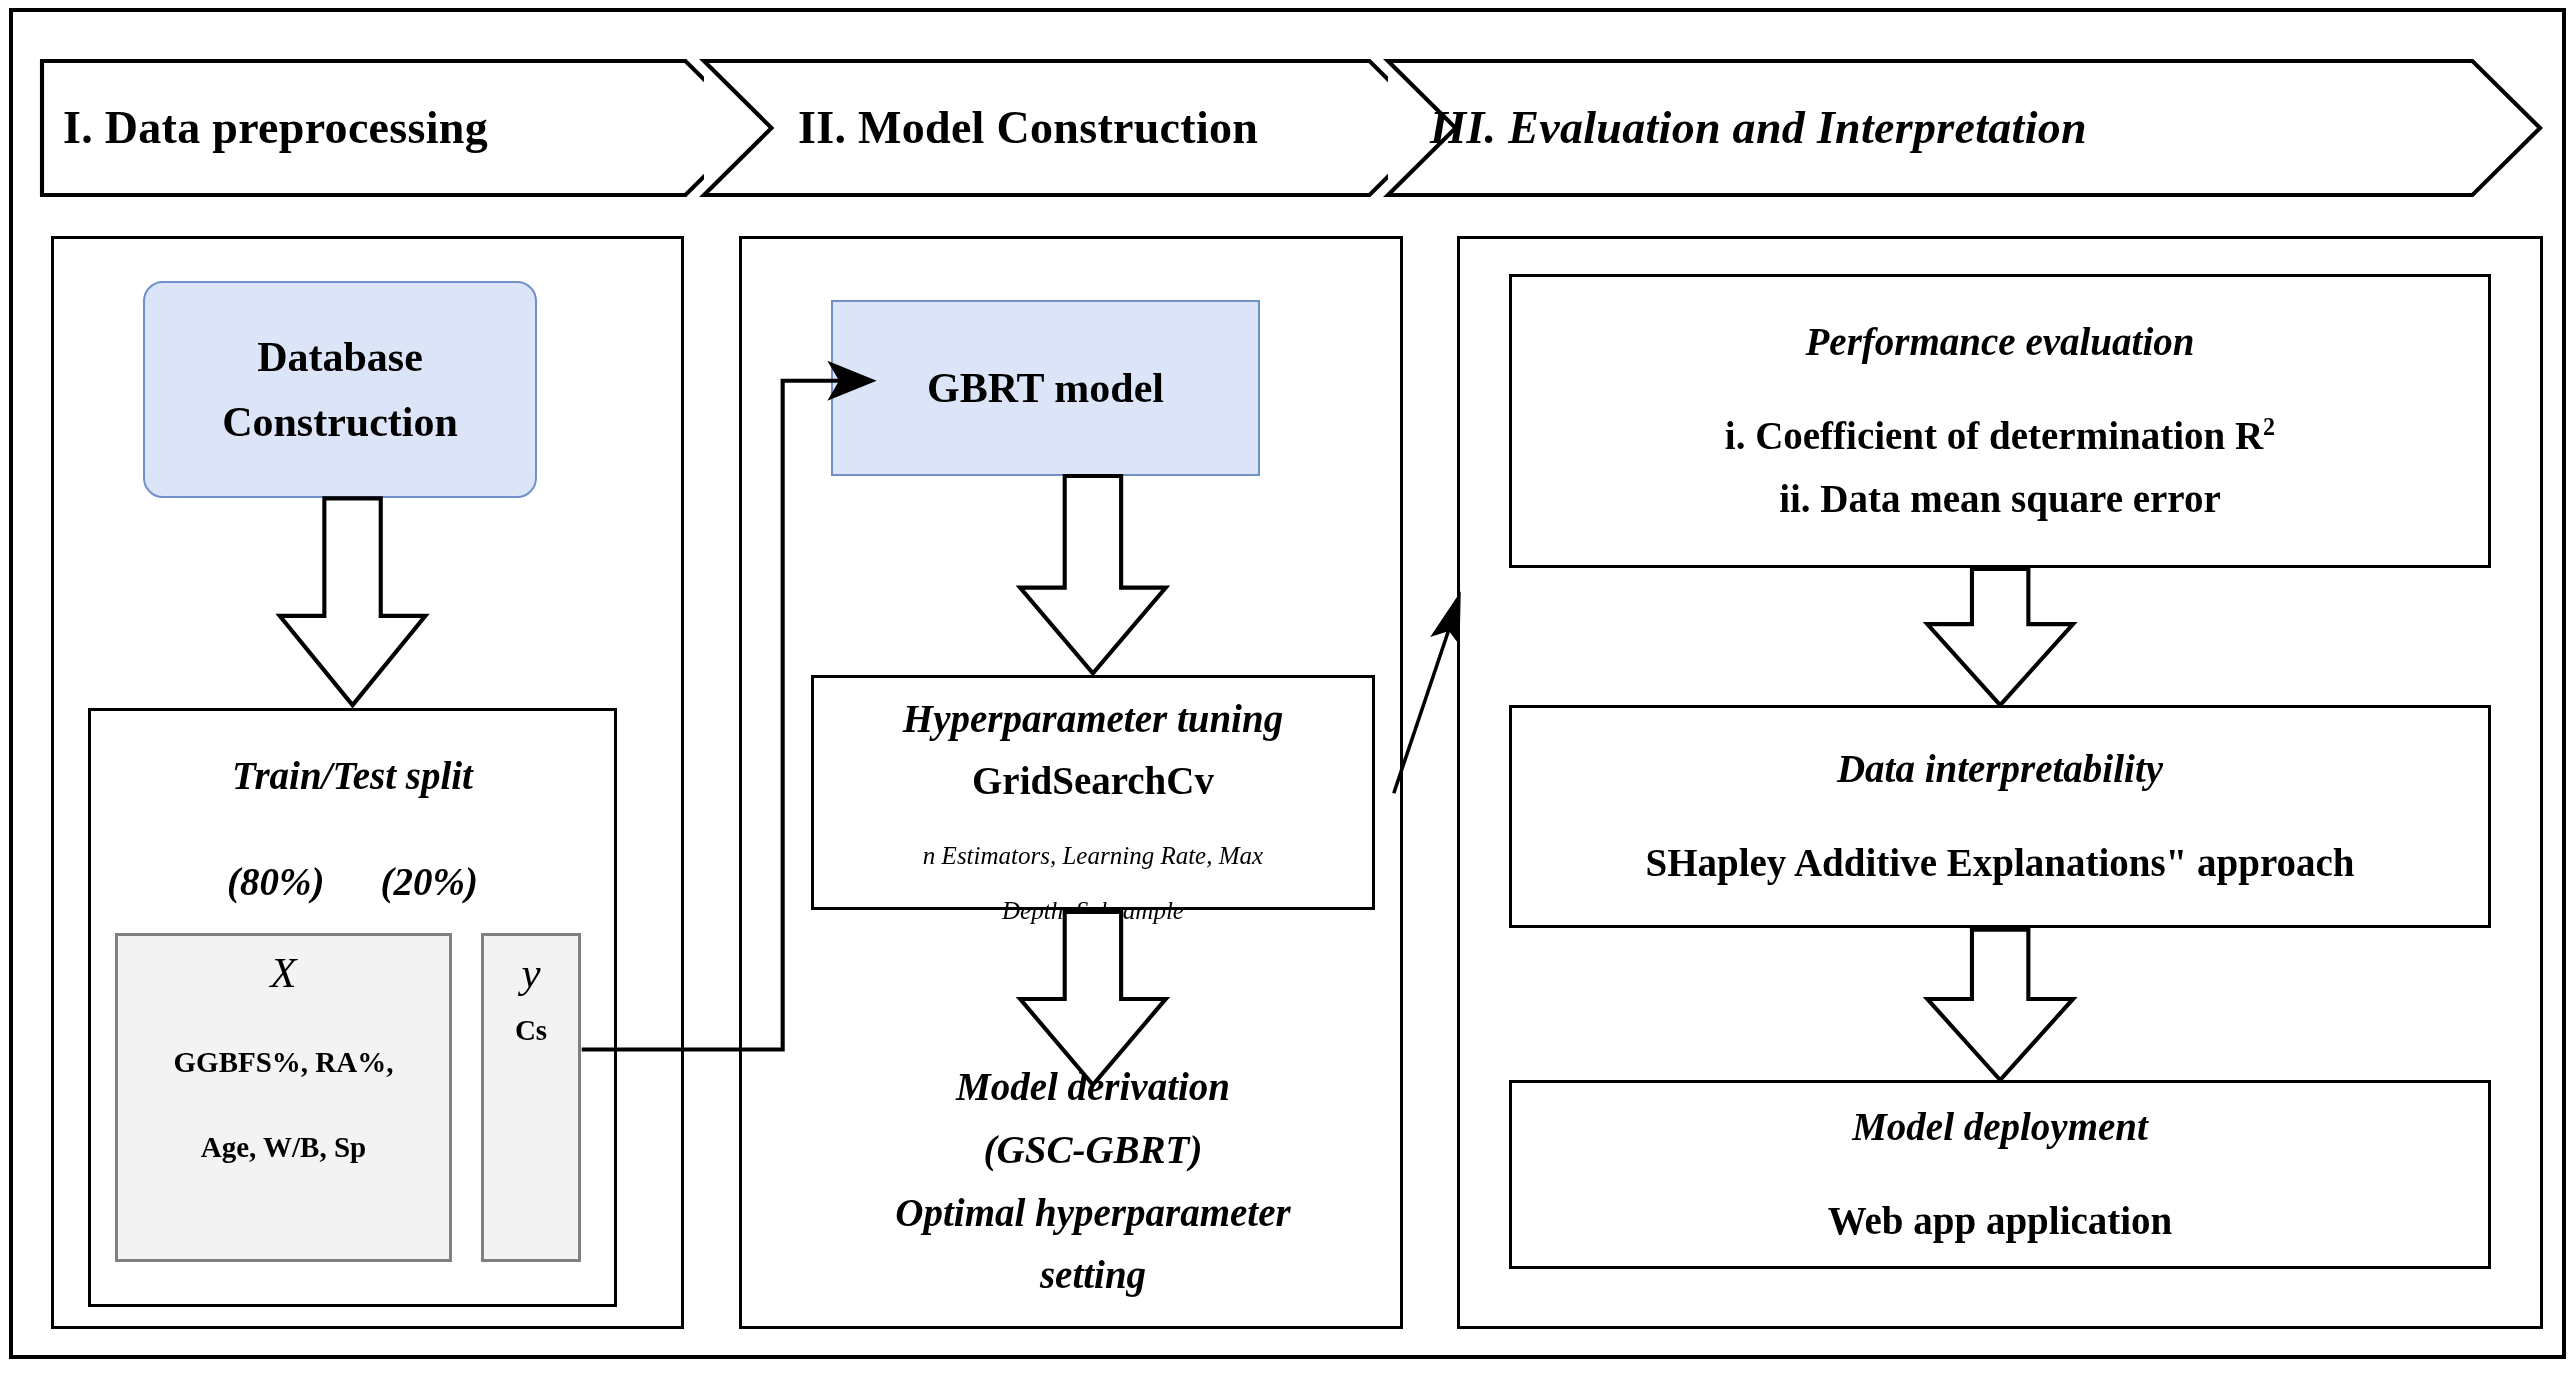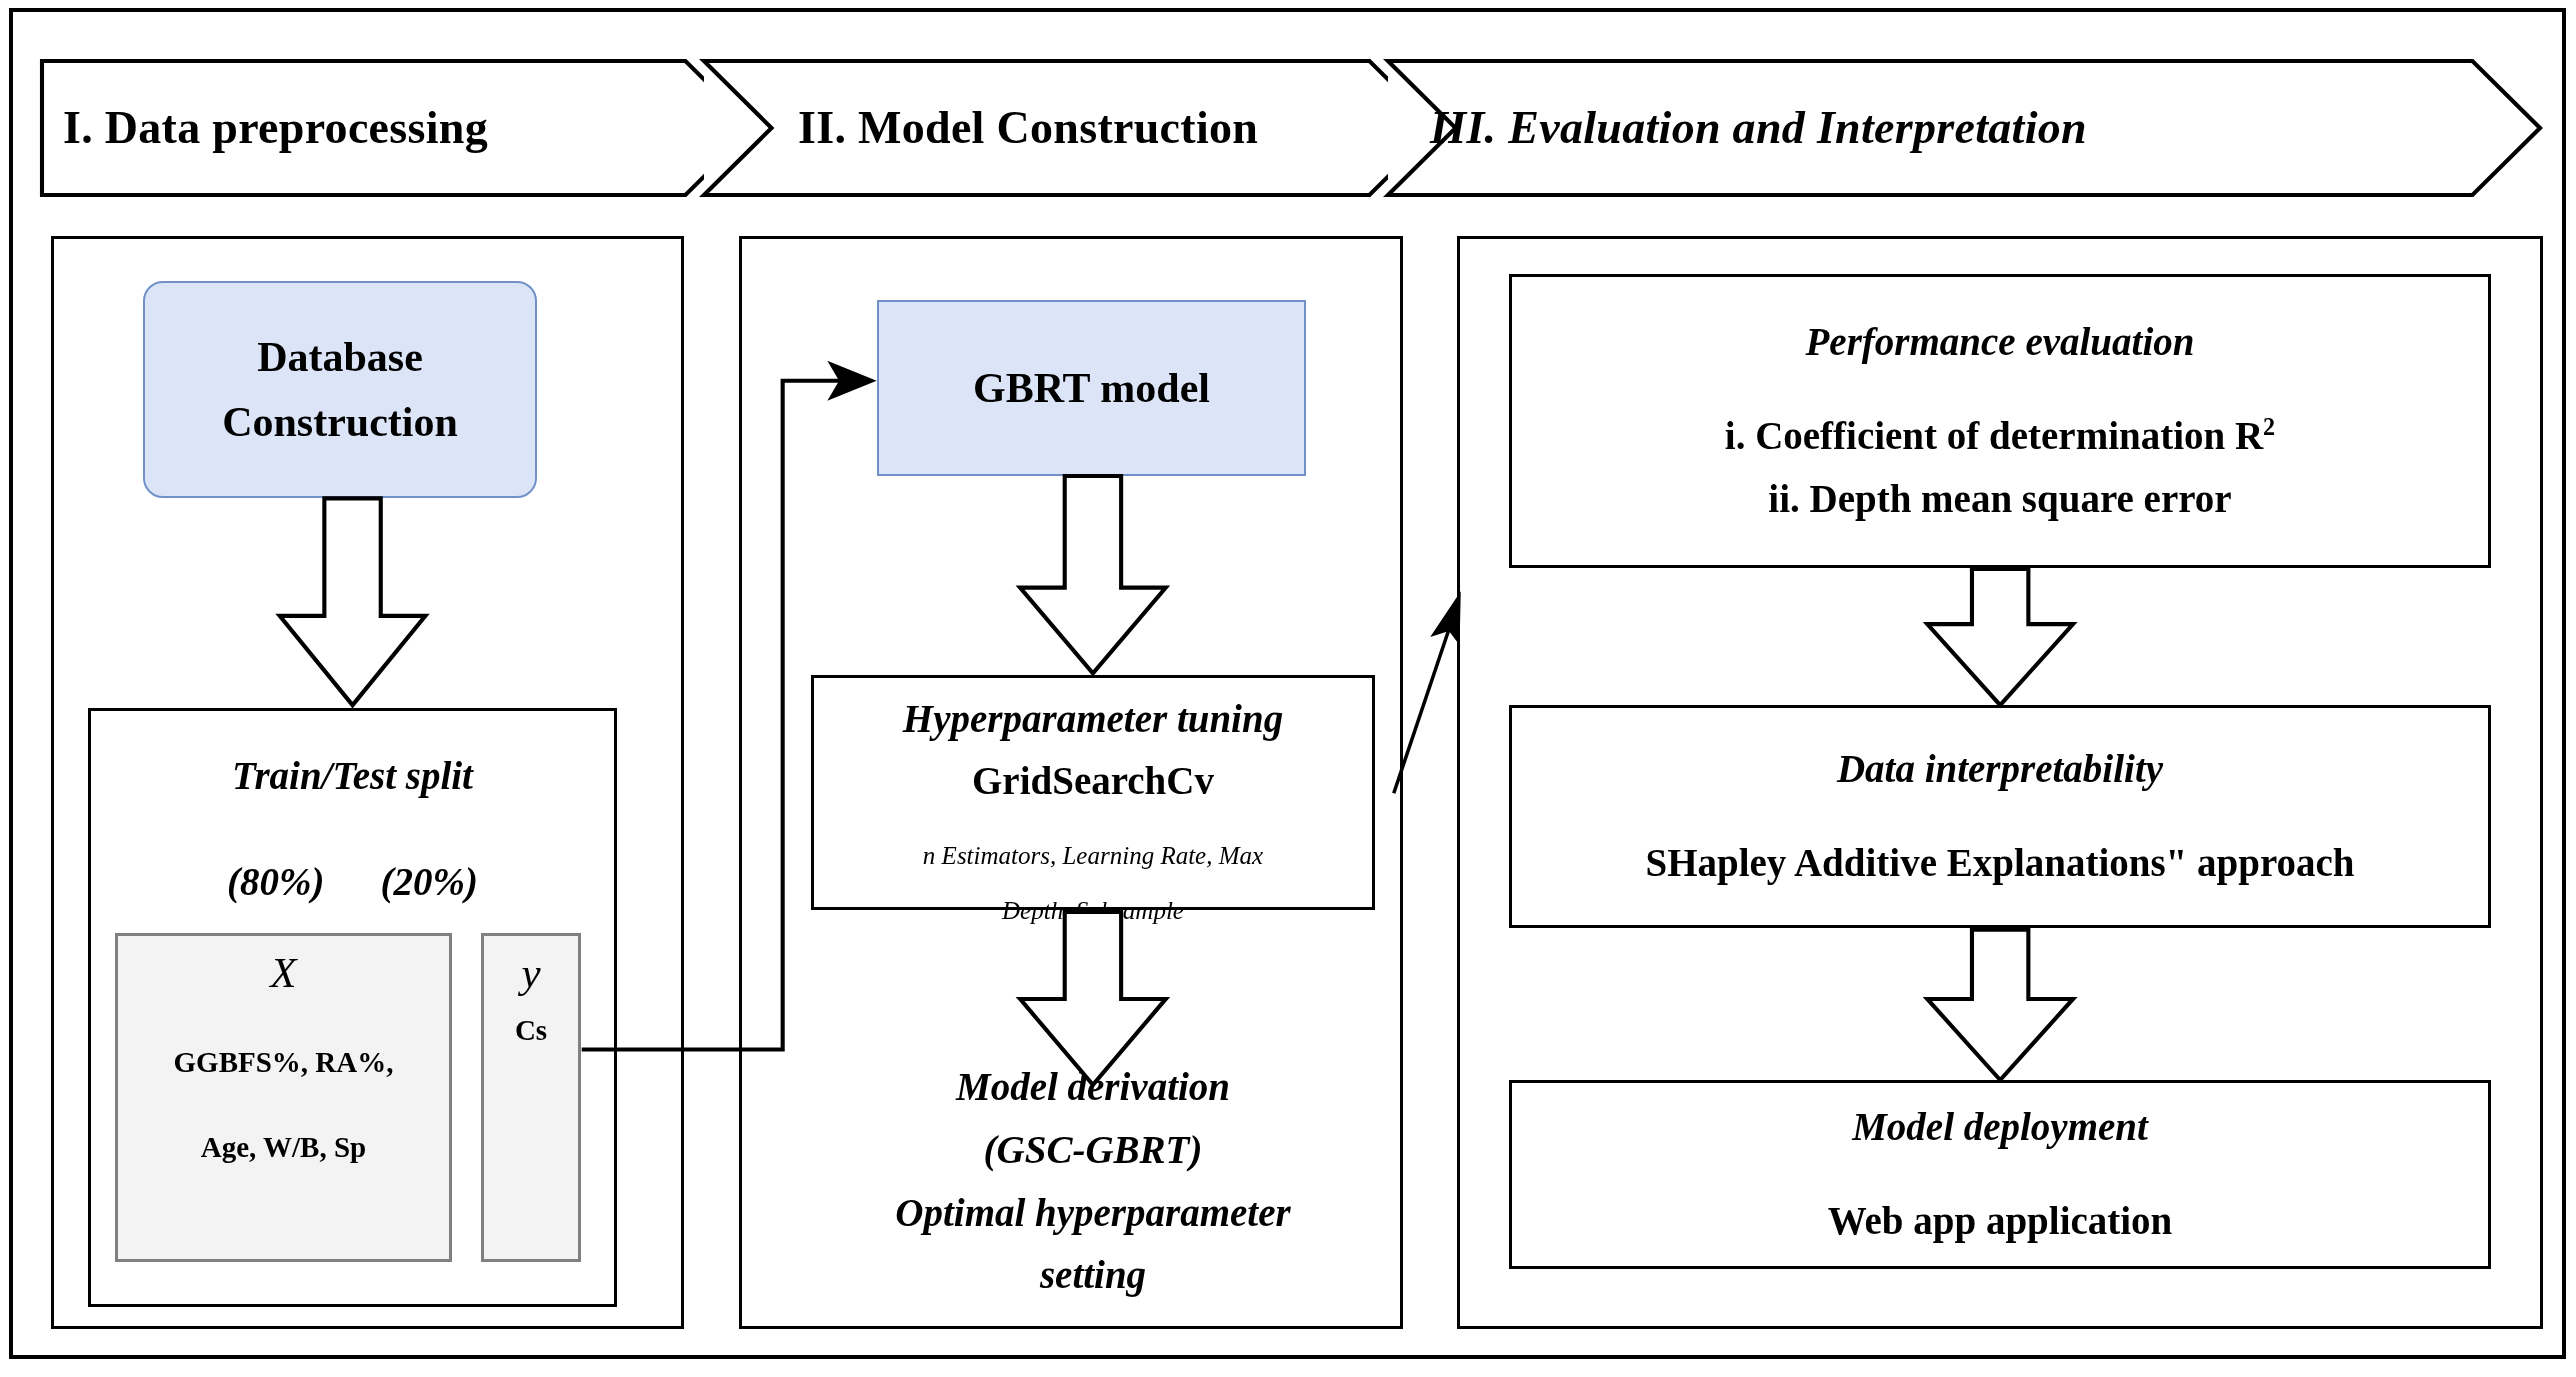--- a/index.html
+++ b/index.html
@@ -152,21 +152,21 @@
     <span class="line t-bold l-small">GGBFS%, RA%,</span>
     <div class="gap-s"></div>
     <span class="line t-bold l-small">Age, W/B, Sp</span>
   </div>
 
   <div class="node gray" style="left:481px; top:933px; width:100px; height:329px; justify-content:flex-start; padding-top:13px;">
     <span class="line t-italic l-xysym">y</span>
     <span class="line t-bold l-small">Cs</span>
   </div>
 
-  <div class="node blue" style="left:877px; top:300px; width:429px; height:176px;">
+  <div class="node blue" style="left:831px; top:300px; width:429px; height:176px;">
     <span class="line t-bold l-head">GBRT model</span>
   </div>
 
   <div class="node plain" style="left:811px; top:675px; width:564px; height:235px; justify-content:flex-start; padding-top:17.6px;">
     <span class="line t-bolditalic l-big">Hyperparameter tuning</span>
     <span class="line t-bold l-big">GridSearchCv</span>
     <div class="gap-s"></div>
     <span class="line t-italic l-tiny">n Estimators, Learning Rate, Max</span>
     <span class="line t-italic l-tiny">Depth, Subsample</span>
   </div>
@@ -177,21 +177,21 @@
     <span class="line t-bolditalic l-big">Optimal hyperparameter</span>
     <span class="line t-bolditalic l-big">setting</span>
   </div>
 
   <div class="node plain" style="left:1509px; top:274px; width:982px; height:294px;">
     <span class="line t-bolditalic l-big">Performance evaluation</span>
     <div class="gap-s"></div>
     <span class="line t-bold l-big">
       <span>i. Coefficient of determination R</span><span class="sup">2</span>
     </span>
-    <span class="line t-bold l-big">ii. Depth mean square error</span>
+    <span class="line t-bold l-big">ii. Data mean square error</span>
   </div>
 
   <div class="node plain" style="left:1509px; top:705px; width:982px; height:223px;">
     <span class="line t-bolditalic l-big">Data interpretability</span>
     <div class="gap-s"></div>
     <span class="line t-bold l-big">SHapley Additive Explanations" approach</span>
   </div>
 
   <div class="node plain" style="left:1509px; top:1080px; width:982px; height:189px;">
     <span class="line t-bolditalic l-big">Model deployment</span>

